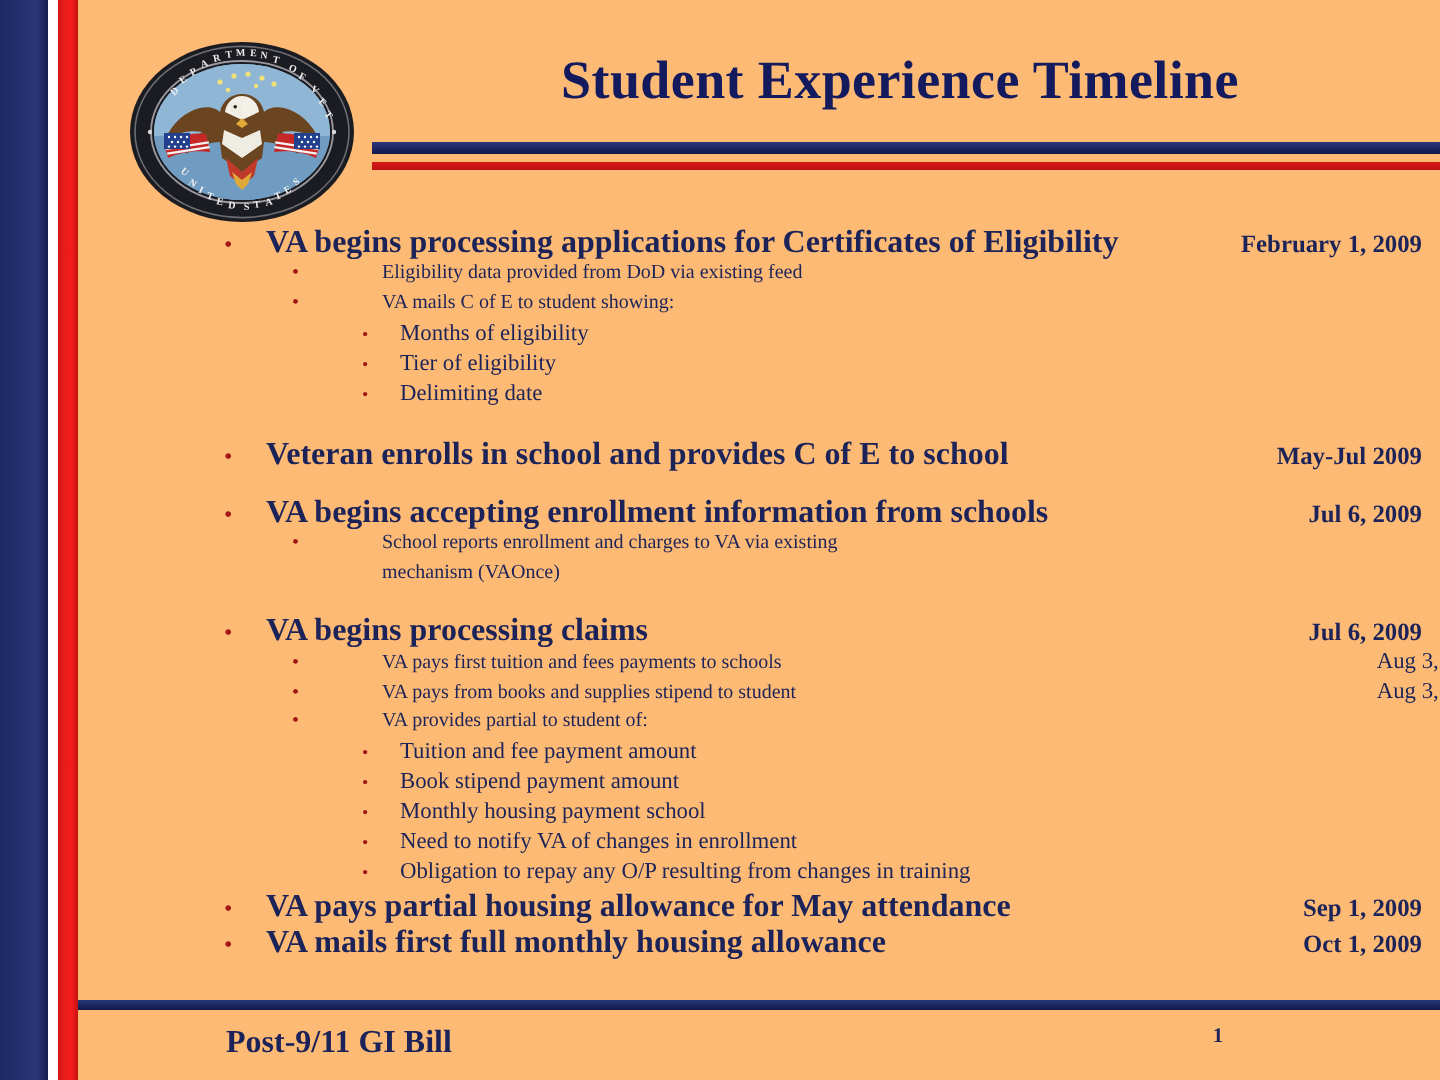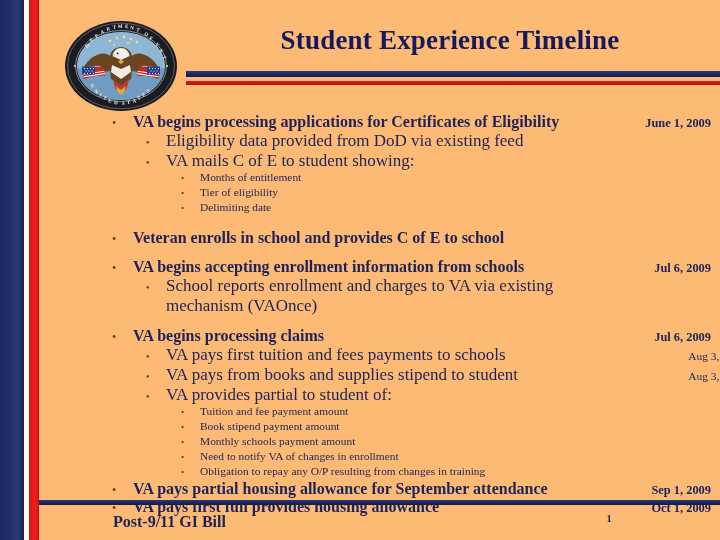--- a/index.html
+++ b/index.html
@@ -118,21 +118,21 @@
 
   
   .lvl1 { padding-left: 12px; min-height: 17px; }
   .lvl1 .bullet { width: 21px; font-size: 12px; }
   .lvl1 .txt { font-size: 16px; font-weight: bold; }
   .lvl1 .date { width: 130px; font-size: 12.4px; font-weight: bold; padding-right: 1px; }
 
   
   .lvl2 { padding-left: 46px; min-height: 15px; }
   .lvl2 .bullet { width: 20px; font-size: 10px; }
-  .lvl2 .txt { font-size: 17px; font-weight: normal; }
+  .lvl2 .txt { font-size: 10px; font-weight: normal; margin-left: 25px; }
   .lvl2 .date { width: 130px; font-size: 11.4px; font-weight: normal; padding-right: 1px; }
 
   
   .lvl3 { padding-left: 81px; min-height: 15px; }
   .lvl3 .bullet { width: 19px; font-size: 9px; }
   .lvl3 .txt { font-size: 11.4px; font-weight: normal; }
   .lvl3 .date { width: 130px; font-size: 11.4px; }
   .gap-md { height: 11px; }
   .gap-lg { height: 13px; }
 
@@ -287,51 +287,52 @@
 
   <div class="title">Student Experience Timeline</div>
 
   <div class="hdr-line-navy"></div>
   <div class="hdr-line-red"></div>
 
   <div class="content" id="content">
       <div class="row lvl1">
         <span class="bullet">•</span>
         <span class="txt">VA begins processing applications for Certificates of Eligibility</span>
-        <span class="date">June 1, 2009</span>
+        <span class="date">February 1, 2009</span>
       </div>
       <div class="row lvl2">
         <span class="bullet">•</span>
         <span class="txt">Eligibility data provided from DoD via existing feed</span>
         <span class="date"></span>
       </div>
       <div class="row lvl2">
         <span class="bullet">•</span>
         <span class="txt">VA mails C of E to student showing:</span>
         <span class="date"></span>
       </div>
       <div class="row lvl3">
         <span class="bullet">•</span>
-        <span class="txt">Months of entitlement</span>
+        <span class="txt">Months of eligibility</span>
         <span class="date"></span>
       </div>
       <div class="row lvl3">
         <span class="bullet">•</span>
         <span class="txt">Tier of eligibility</span>
         <span class="date"></span>
       </div>
       <div class="row lvl3">
         <span class="bullet">•</span>
         <span class="txt">Delimiting date</span>
         <span class="date"></span>
       </div>
       <div class="gap-lg"></div>
       <div class="row lvl1">
         <span class="bullet">•</span>
         <span class="txt">Veteran enrolls in school and provides C of E to school</span>
+        <span class="date">May-Jul 2009</span>
       </div>
       <div class="gap-md"></div>
       <div class="row lvl1">
         <span class="bullet">•</span>
         <span class="txt">VA begins accepting enrollment information from schools</span>
         <span class="date">Jul 6, 2009</span>
       </div>
       <div class="row lvl2">
         <span class="bullet">•</span>
         <span class="txt">School reports enrollment and charges to VA via existing</span>
@@ -368,41 +369,41 @@
         <span class="txt">Tuition and fee payment amount</span>
         <span class="date"></span>
       </div>
       <div class="row lvl3">
         <span class="bullet">•</span>
         <span class="txt">Book stipend payment amount</span>
         <span class="date"></span>
       </div>
       <div class="row lvl3">
         <span class="bullet">•</span>
-        <span class="txt">Monthly schools payment amount</span>
+        <span class="txt">Monthly housing payment school</span>
         <span class="date"></span>
       </div>
       <div class="row lvl3">
         <span class="bullet">•</span>
         <span class="txt">Need to notify VA of changes in enrollment</span>
         <span class="date"></span>
       </div>
       <div class="row lvl3">
         <span class="bullet">•</span>
         <span class="txt">Obligation to repay any O/P resulting from changes in training</span>
         <span class="date"></span>
       </div>
       <div class="row lvl1">
         <span class="bullet">•</span>
-        <span class="txt">VA pays partial housing allowance for September attendance</span>
+        <span class="txt">VA pays partial housing allowance for May attendance</span>
         <span class="date">Sep 1, 2009</span>
       </div>
       <div class="row lvl1">
         <span class="bullet">•</span>
-        <span class="txt">VA pays first full provides housing allowance</span>
+        <span class="txt">VA mails first full monthly housing allowance</span>
         <span class="date">Oct 1, 2009</span>
       </div>
     </div>
 
   <div class="ftr-line"></div>
   <div class="ftr-left">Post-9/11 GI Bill</div>
   <div class="ftr-page">1</div>
 
 </div>
 

